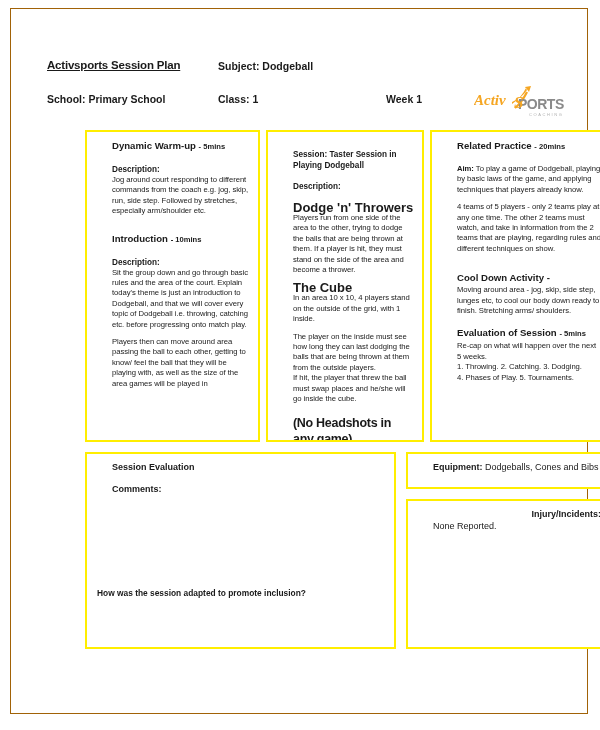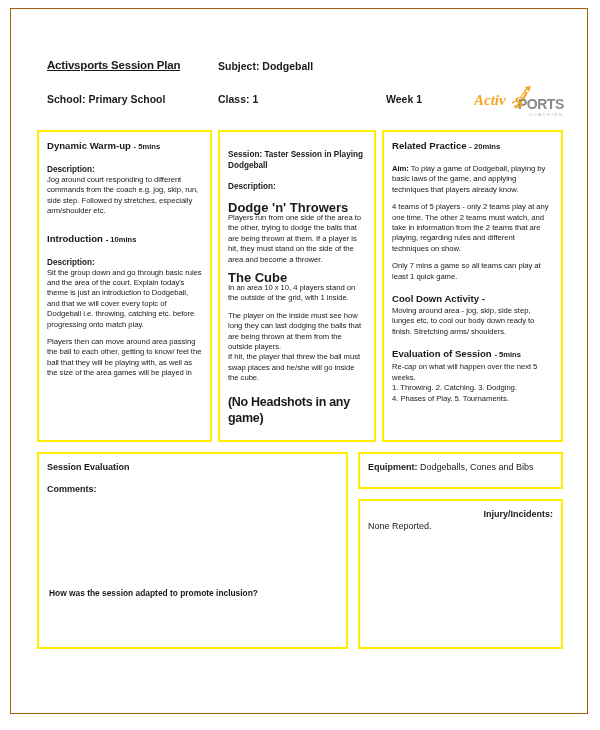--- a/index.html
+++ b/index.html
@@ -89,22 +89,23 @@
     width: 96px;
     height: 34px;
   }
   .logo svg { display: block; }
   
   .ybox {
     position: absolute;
     border: 2px solid #ffee00;
     box-sizing: border-box;
     background: #ffffff;
-    padding: 7px 8px 6px 8px;
+    padding: 7px 8px 6px 25px;
     overflow: hidden;
+    margin-left: 48px;
   }
   .col1 { left: 26px;  top: 121px; width: 175px; height: 312px; }
   .col2 { left: 207px; top: 121px; width: 158px; height: 312px; }
   .col3 { left: 371px; top: 121px; width: 181px; height: 312px; }
   .eval   { left: 26px;  top: 443px; width: 311px; height: 197px; }
   .equip  { left: 347px; top: 443px; width: 205px; height: 37px; }
   .injury { left: 347px; top: 490px; width: 205px; height: 150px; }
 
   
   .sec-head {
@@ -252,21 +253,20 @@
       <span>Related Practice</span>
       <span class="mins">- 20mins</span>
     </div>
     <div class="gap-m"></div>
     <div class="body-txt">
       <b>Aim:</b><span> To play a game of Dodgeball, playing by basic laws of the game, and applying techniques that players already know.</span>
     </div>
     <div class="gap-s"></div>
     <div class="body-txt">4 teams of 5 players - only 2 teams play at any one time. The other 2 teams must watch, and take in information from the 2 teams that are playing, regarding rules and different techniques on show.</div>
     <div class="gap-s"></div>
-    <div class="body-txt">Only 7 mins a game so all teams can play at least 1 quick game.</div>
     <div class="gap-m"></div>
     <div class="sec-head">Cool Down Activity -</div>
     <div class="body-txt">Moving around area - jog, skip, side step, lunges etc, to cool our body down ready to finish. Stretching arms/ shoulders.</div>
     <div class="gap-m"></div>
     <div class="sec-head">
       <span>Evaluation of Session</span>
       <span class="mins">- 5mins</span>
     </div>
     <div class="body-txt">Re-cap on what will happen over the next 5 weeks.</div>
     <div class="body-txt">1. Throwing. 2. Catching. 3. Dodging.</div>

